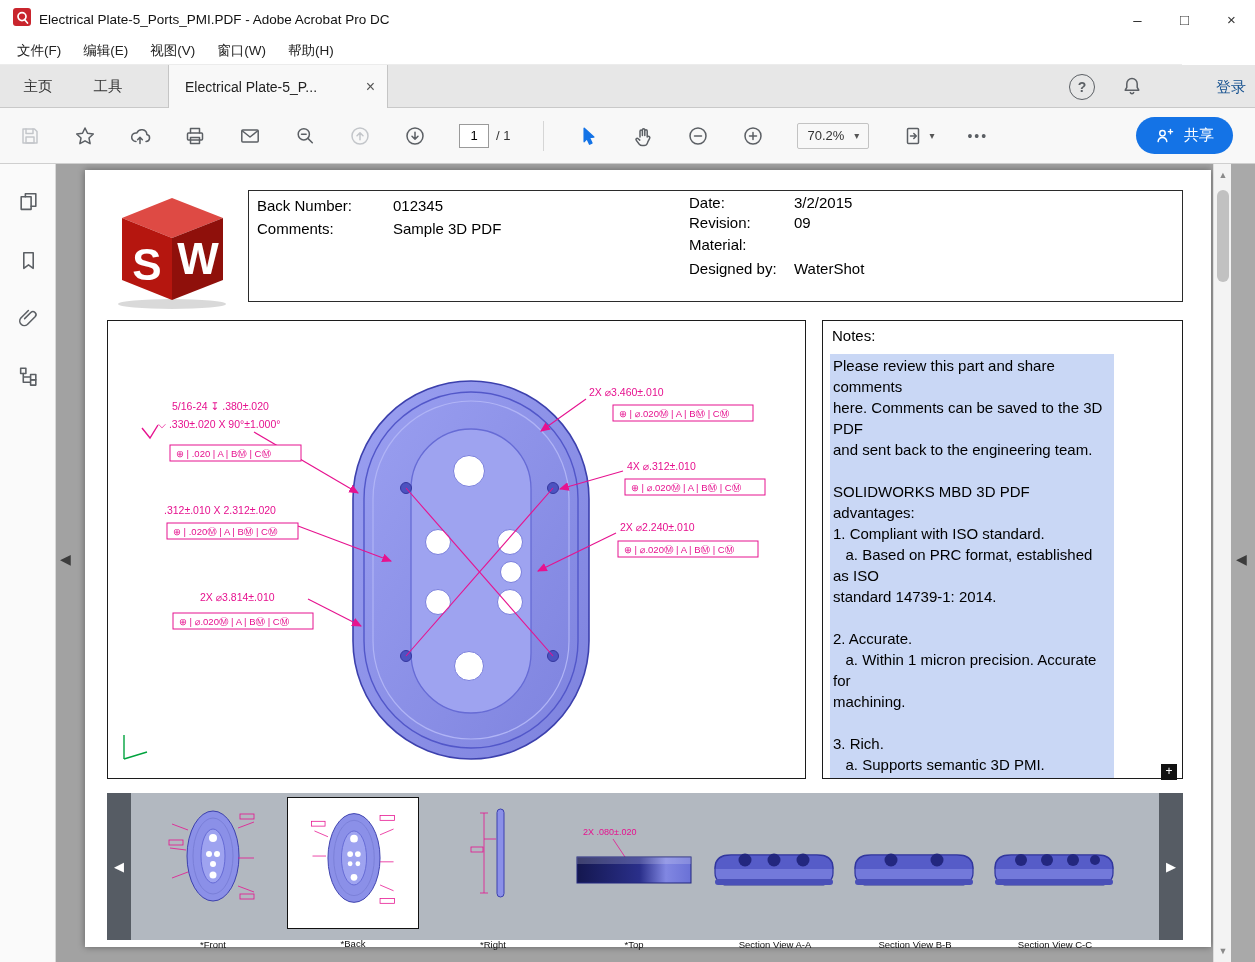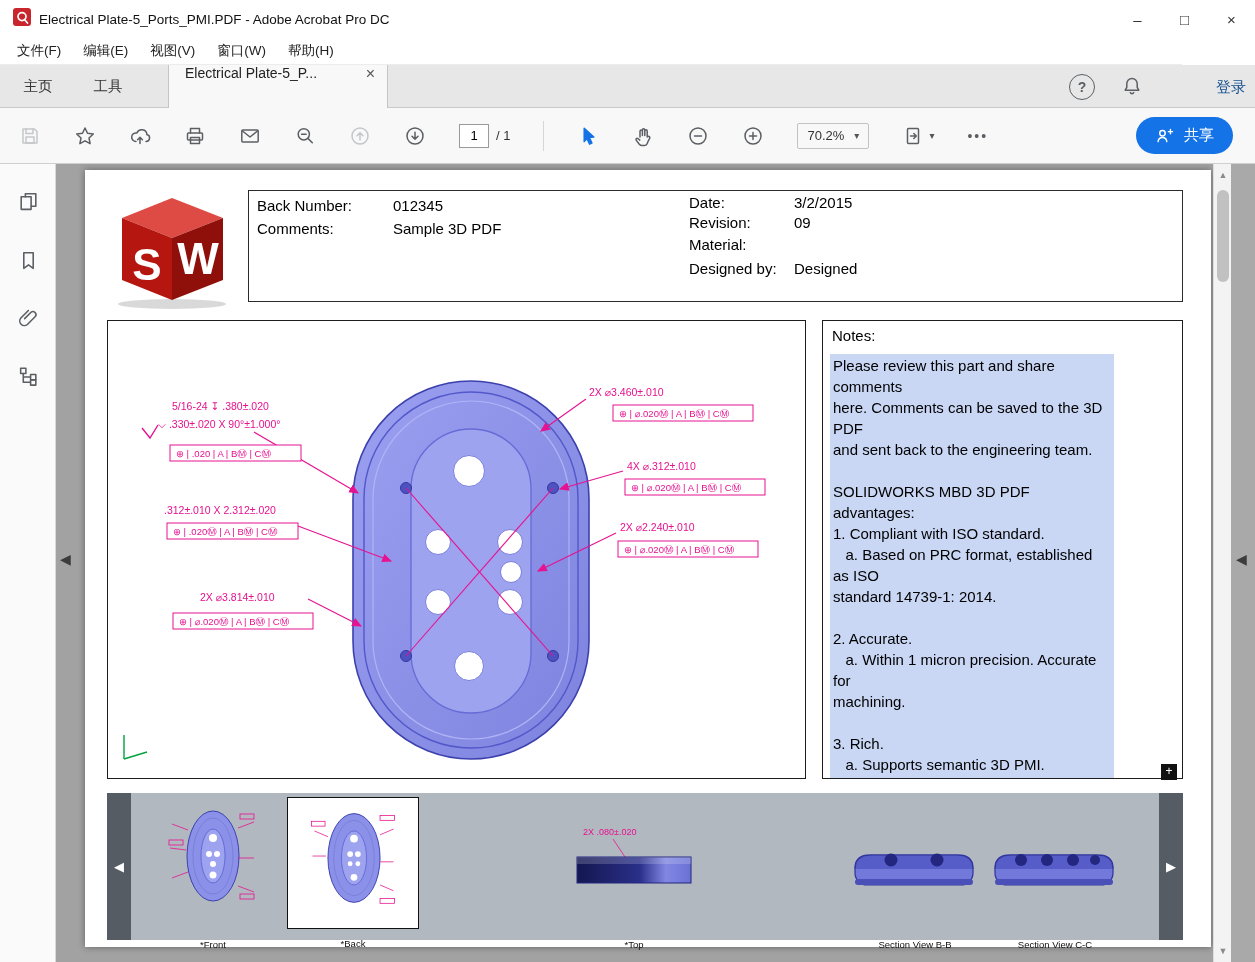--- a/index.html
+++ b/index.html
@@ -13,21 +13,21 @@
   .wbtns { margin-left:auto; display:flex; height:38px; }
   .wbtn { width:47px; height:38px; display:flex; align-items:center; justify-content:center; font-size:15px; color:#333; }
 
   
   .menubar { position:absolute; left:0; top:38px; width:1182px; height:27px; background:#fff; display:flex; align-items:center; padding-left:6px; border-bottom:1px solid #ececec; }
   .mitem { font-size:13.5px; color:#222; padding:0 11px; line-height:26px; }
 
   
   .tabbar { position:absolute; left:0; top:65px; width:1255px; height:43px; background:#e7e7e7; border-bottom:1px solid #c9c9c9; }
   .ttab { position:absolute; top:0; line-height:43px; font-size:14.5px; color:#333; text-align:center; }
-  .doctab { position:absolute; left:168px; top:0; width:220px; height:44px; background:#f8f8f8; border-left:1px solid #c5c5c5; border-right:1px solid #c5c5c5; display:flex; align-items:flex-start; padding:0 12px 0 16px; }
+  .doctab { position:absolute; left:168px; top:0; width:220px; height:44px; background:#f8f8f8; border-left:1px solid #c5c5c5; border-right:1px solid #c5c5c5; display:flex; align-items:center; padding:0 12px 0 16px; }
   .doctab .dlabel { font-size:14px; color:#222; flex:1; white-space:nowrap; overflow:hidden; }
   .tclose { font-size:16px; color:#555; margin-left:8px; }
   .helpbtn { position:absolute; left:1069px; top:9px; width:26px; height:26px; border:1.6px solid #5b5f64; border-radius:50%; display:flex; align-items:center; justify-content:center; font-size:14px; font-weight:bold; color:#5b5f64; }
   .bellic { position:absolute; left:1121px; top:10px; }
   .signin { position:absolute; left:1184px; top:0; line-height:43px; font-size:15px; color:#14508f;margin-left:32px; }
 
   
   .toolbar { position:absolute; left:0; top:108px; width:1255px; height:56px; background:#f8f8f8; border-bottom:1px solid #cfcfcf; display:flex; align-items:center; padding-left:19px; gap:33px; }
   .tbi svg { width:22px; height:22px; fill:none; stroke:#5b5f64; stroke-width:1.5; stroke-linecap:round; stroke-linejoin:round; display:block; }
   .tbi.dis svg { stroke:#c3c6ca; }
@@ -275,21 +275,21 @@
       <span class="ib" style="left:8px;top:6px;">Back Number:</span>
       <span class="ib" style="left:144px;top:6px;">012345</span>
       <span class="ib" style="left:8px;top:29px;">Comments:</span>
       <span class="ib" style="left:144px;top:29px;">Sample 3D PDF</span>
       <span class="ib" style="left:440px;top:3px;">Date:</span>
       <span class="ib" style="left:545px;top:3px;">3/2/2015</span>
       <span class="ib" style="left:440px;top:23px;">Revision:</span>
       <span class="ib" style="left:545px;top:23px;">09</span>
       <span class="ib" style="left:440px;top:45px;">Material:</span>
       <span class="ib" style="left:440px;top:69px;">Designed by:</span>
-      <span class="ib" style="left:545px;top:69px;">Designed</span>
+      <span class="ib" style="left:545px;top:69px;">WaterShot</span>
     </div>
 
     <div class="drawbox">
       <svg class="draw-svg" width="697" height="457" viewBox="0 0 697 457">
         <defs>
           <marker id="ah" markerWidth="9" markerHeight="8" refX="8" refY="4" orient="auto">
               <path d="M0,0 L9,4 L0,8 Z" fill="#e6128f"></path>
             </marker>
           <linearGradient id="bodyGrad" x1="0" y1="0" x2="1" y2="1">
             <stop offset="0" stop-color="#9ba0f1"></stop>
@@ -433,39 +433,63 @@
               <line x1="72" y1="62" x2="86" y2="62"></line>
               <line x1="72" y1="86" x2="86" y2="92"></line>
             <rect x="1" y="20" width="14" height="5"></rect>
               <rect x="72" y="14" width="15" height="5"></rect>
               <rect x="72" y="100" width="15" height="5"></rect>
           </g>
         </svg>
         <div class="tlabel" style="top:114px;">*Back</div>
       </div>
 
+      <div class="thumb" style="left:348px;width:76px;">
+        <svg width="46" height="110" viewBox="0 0 46 110" style="position:absolute;left:15px;top:6px;">
+          <rect x="27" y="10" width="7" height="88" rx="3.5" fill="#8b90e8" stroke="#3c40ad"></rect>
+          <g stroke="#e6128f" stroke-width="0.8" fill="none">
+            <line x1="14" y1="14" x2="14" y2="94"></line>
+              <line x1="10" y1="14" x2="18" y2="14"></line>
+              <line x1="10" y1="94" x2="18" y2="94"></line>
+            <line x1="14" y1="40" x2="26" y2="40"></line>
+              <rect x="1" y="48" width="12" height="5"></rect>
+          </g>
+        </svg>
+        <div class="tlabel">*Right</div>
+      </div>
 
       <div class="thumb" style="left:462px;width:130px;">
         <svg width="130" height="104" viewBox="0 0 130 104" style="position:absolute;left:0;top:8px;">
           <defs>
             <linearGradient id="tg" x1="0" y1="0" x2="1" y2="0">
               <stop offset="0" stop-color="#14174f"></stop>
                 <stop offset="0.55" stop-color="#2a2f8a"></stop>
                 <stop offset="0.78" stop-color="#8187e2"></stop>
                 <stop offset="1" stop-color="#6a71d6"></stop>
             </linearGradient>
           </defs>
           <text x="14" y="34" font-size="9" fill="#e6128f" font-family="Liberation Sans,sans-serif">2X .080±.020</text>
           <line x1="44" y1="38" x2="56" y2="56" stroke="#e6128f" stroke-width="0.8"></line>
           <rect x="8" y="56" width="114" height="26" fill="url(#tg)" stroke="#23277f"></rect>
           <rect x="8" y="56" width="114" height="7" fill="rgba(255,255,255,0.18)"></rect>
         </svg>
         <div class="tlabel">*Top</div>
       </div>
 
+      <div class="thumb" style="left:604px;width:128px;">
+        <svg width="128" height="70" viewBox="0 0 128 70" style="position:absolute;left:0;top:40px;">
+          <rect x="4" y="22" width="118" height="30" rx="12" fill="#7379da" stroke="#2e339b" stroke-width="1.2"></rect>
+          <path d="M4 36 q0,-14 16,-14 h86 q16,0 16,14" fill="#565cc8" stroke="#2e339b" stroke-width="1"></path>
+          <circle cx="34" cy="27" r="6.5" fill="#23277f"></circle>
+            <circle cx="63" cy="27" r="6.5" fill="#23277f"></circle>
+            <circle cx="92" cy="27" r="6.5" fill="#23277f"></circle>
+          <rect x="4" y="46" width="118" height="6" rx="3" fill="#4a50b8"></rect>
+        </svg>
+        <div class="tlabel">Section View A-A</div>
+      </div>
 
       <div class="thumb" style="left:744px;width:128px;">
         <svg width="128" height="70" viewBox="0 0 128 70" style="position:absolute;left:0;top:40px;">
           <rect x="4" y="22" width="118" height="30" rx="12" fill="#7379da" stroke="#2e339b" stroke-width="1.2"></rect>
           <path d="M4 36 q0,-14 16,-14 h86 q16,0 16,14" fill="#565cc8" stroke="#2e339b" stroke-width="1"></path>
           <circle cx="40" cy="27" r="6.5" fill="#23277f"></circle>
             <circle cx="86" cy="27" r="6.5" fill="#23277f"></circle>
           <rect x="4" y="46" width="118" height="6" rx="3" fill="#4a50b8"></rect>
         </svg>
         <div class="tlabel">Section View B-B</div>

